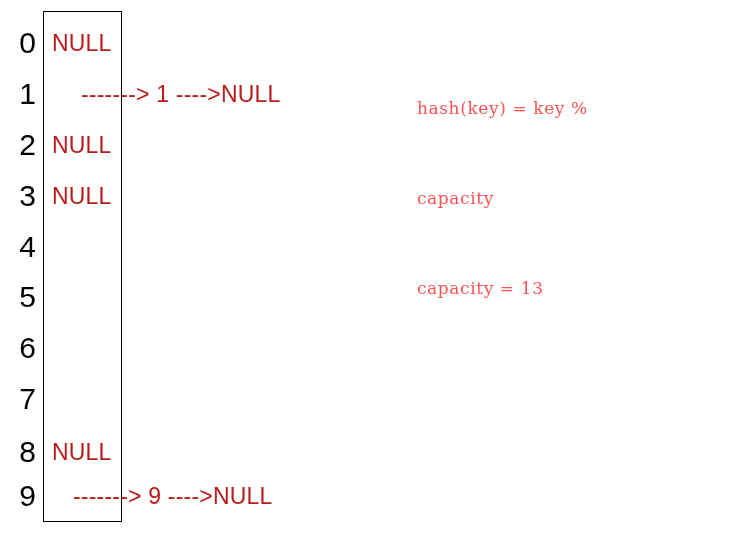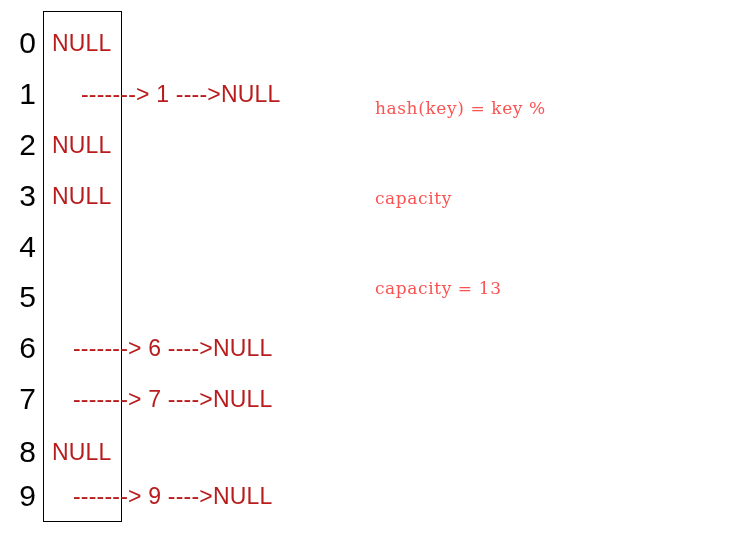--- a/index.html
+++ b/index.html
@@ -92,20 +92,21 @@
     color: #fb5252;
     font-family: "DejaVu Serif", "Liberation Serif", serif;
     font-size: 17px;
     line-height: 30px;
     white-space: pre;
     letter-spacing: 0.6px;
   }
   .annotation .ann-line {
     display: block;
     height: 30px;
+    margin-left: 42px;
   }
 </style>
 </head>
 <body>
 
 <div id="figure">
 
   <div class="index-col">
     <div class="index-cell" style="top:18px">0</div>
     <div class="index-cell" style="top:69px">1</div>
@@ -118,22 +119,20 @@
     <div class="index-cell" style="top:427px">8</div>
     <div class="index-cell" style="top:471px">9</div>
   </div>
 
   <div class="bucket-box"></div>
 
   <div class="chain-row null-row" style="top:18px">NULL</div>
   <div class="chain-row link-row indent-1" style="top:69px">-------&gt; 1 ----&gt;NULL</div>
   <div class="chain-row null-row" style="top:120px">NULL</div>
   <div class="chain-row null-row" style="top:171px">NULL</div>
-  <div class="chain-row link-row" style="top:323px">-------&gt; 6 ----&gt;NULL</div>
-  <div class="chain-row link-row" style="top:374px">-------&gt; 7 ----&gt;NULL</div>
   <div class="chain-row null-row" style="top:427px">NULL</div>
   <div class="chain-row link-row" style="top:471px">-------&gt; 9 ----&gt;NULL</div>
 
   <div class="annotation">
     <span class="ann-line">hash(key) = key %</span>
     <span class="ann-line">capacity</span>
     <span class="ann-line">capacity = 13</span>
   </div>
 
 </div>

